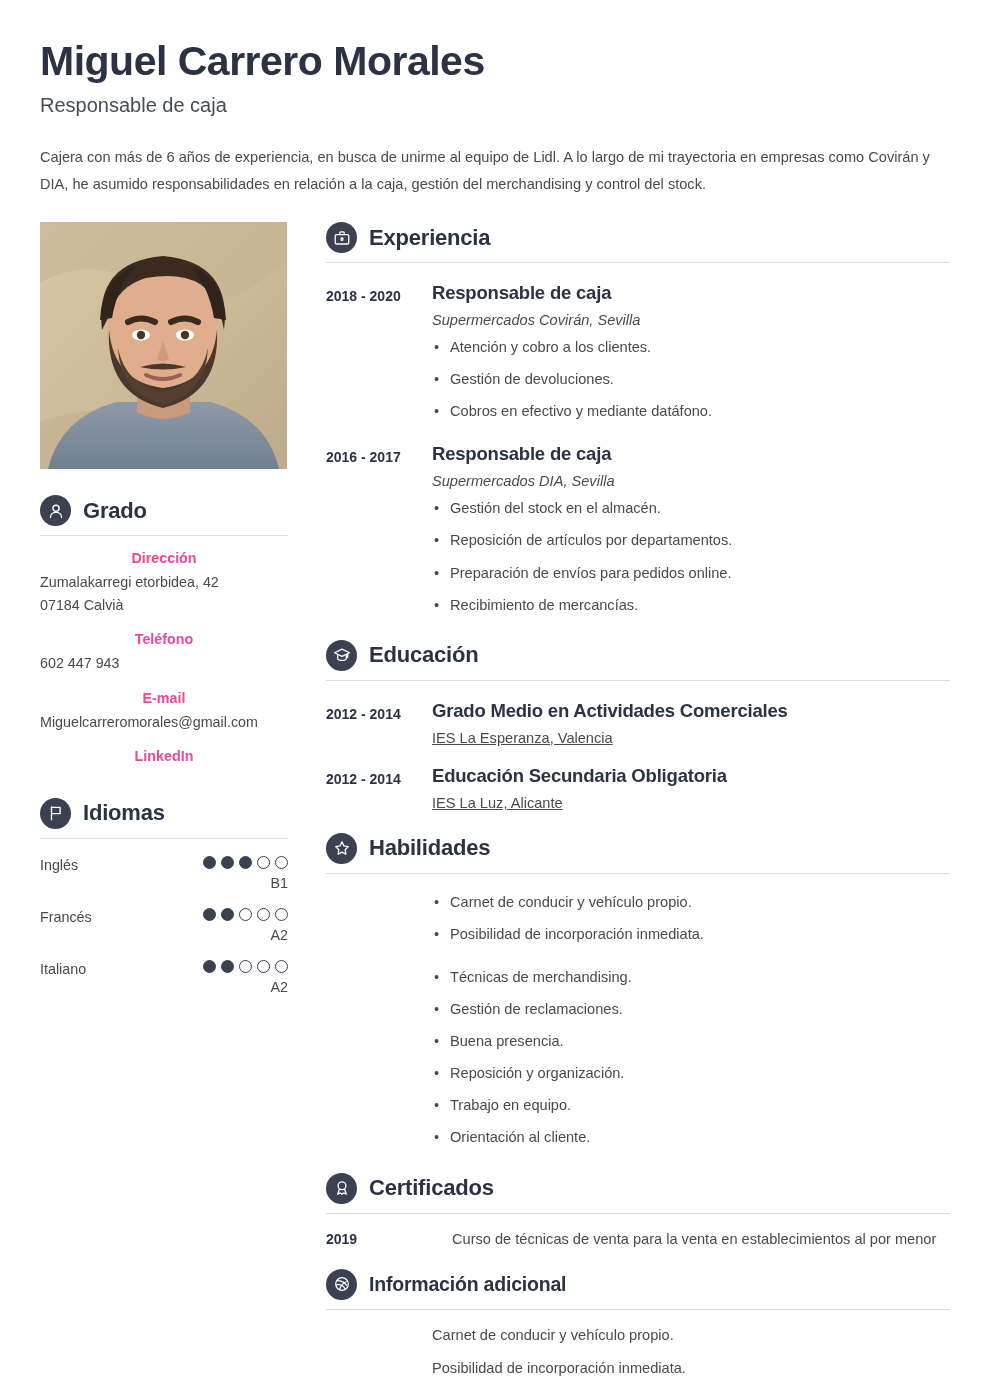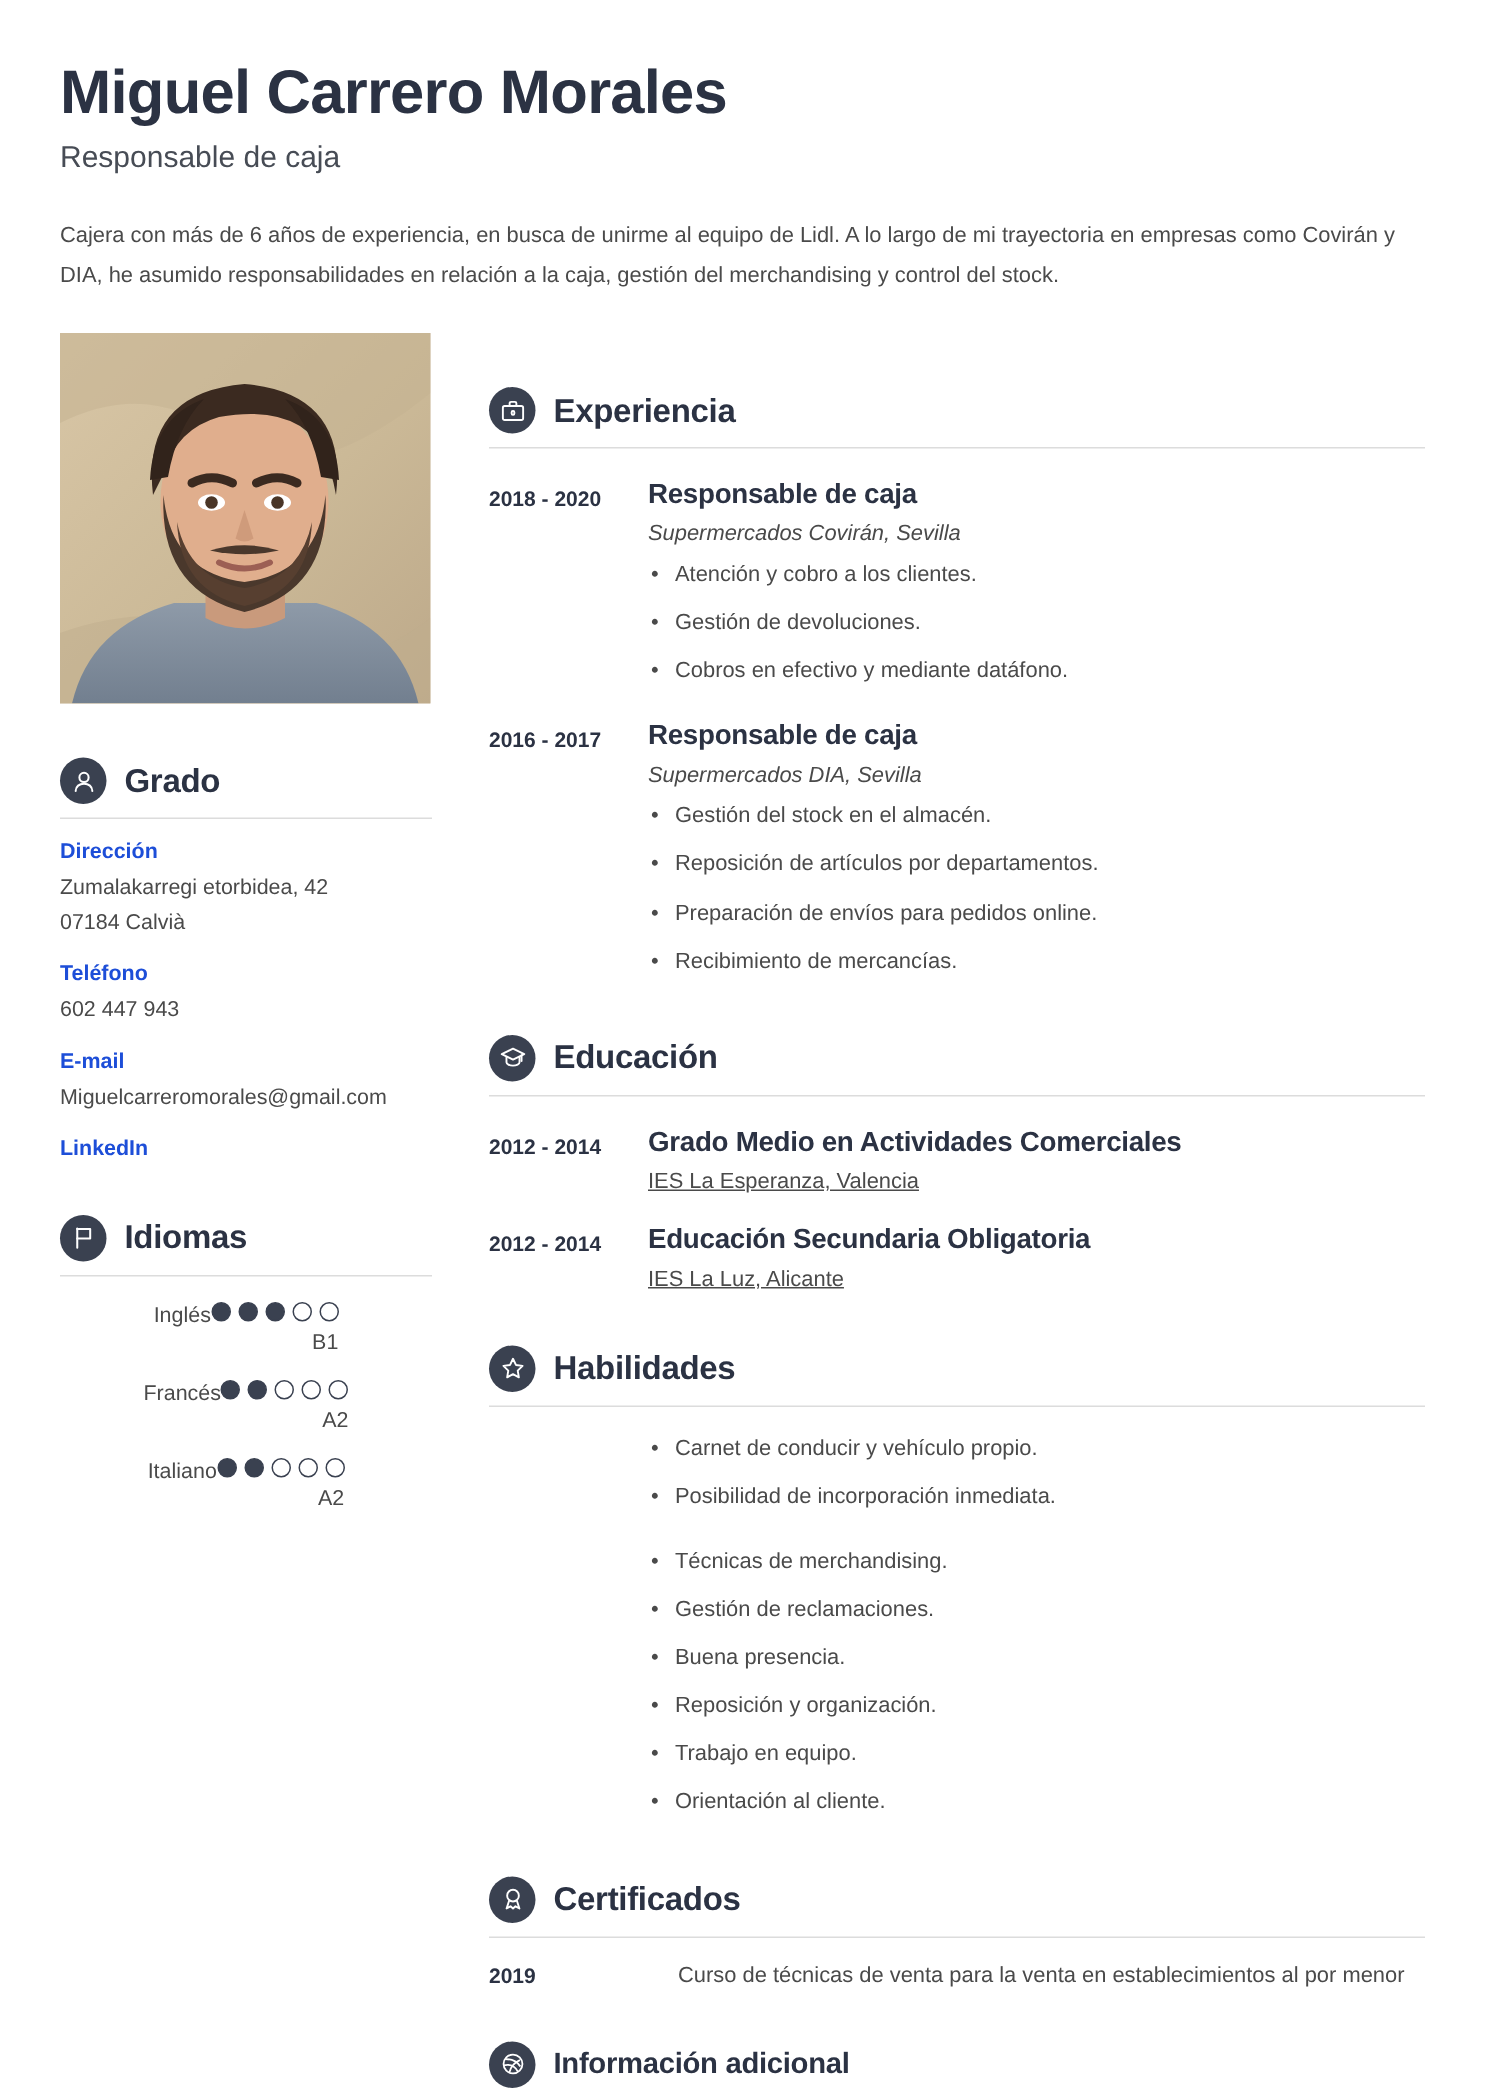--- a/index.html
+++ b/index.html
@@ -50,21 +50,20 @@
     overflow: hidden;
     background: #c9b89a;
   }
   .photo svg { display: block; width: 100%; height: 100%; }
 
   
   .sec-head {
     display: flex;
     align-items: center;
     gap: 12px;
-    margin-top: 36px;
   }
   .sec-icon {
     width: 31px; height: 31px;
     border-radius: 50%;
     background: #3a4150;
     flex: 0 0 31px;
     display: flex; align-items: center; justify-content: center;
   }
   .sec-icon svg { width: 18px; height: 18px; display:block; }
   .sec-title {
@@ -79,36 +78,37 @@
     margin-top: 9px;
   }
 
   
   .profile-block { margin-top: 26px; }
   .pf-item { margin-top: 14px; }
   .pf-item:first-child { margin-top: 15px; }
   .pf-label {
     font-size: 14.3px;
     font-weight: bold;
-    color: #1d4ed8;
+    color: #ec4899;
     margin-bottom: 5px;
+    text-align: center;
   }
   .pf-value {
     font-size: 14.3px;
     color: #4a4a4a;
     line-height: 1.62;
     word-break: break-word;
   }
 
   
   .lang-block { margin-top: 34px; }
   .lang-row {
     margin-top: 17px;
     display: flex;
-    justify-content: center;
+    justify-content: space-between;
     align-items: flex-start;
   }
   .lang-name { font-size: 14.3px; color: #4a4a4a; padding-top: 1px; }
   .lang-right { text-align: right; }
   .dots { display: flex; gap: 5px; }
   .dot {
     width: 13px; height: 13px;
     border-radius: 50%;
     border: 1.4px solid #3a4150;
   }

